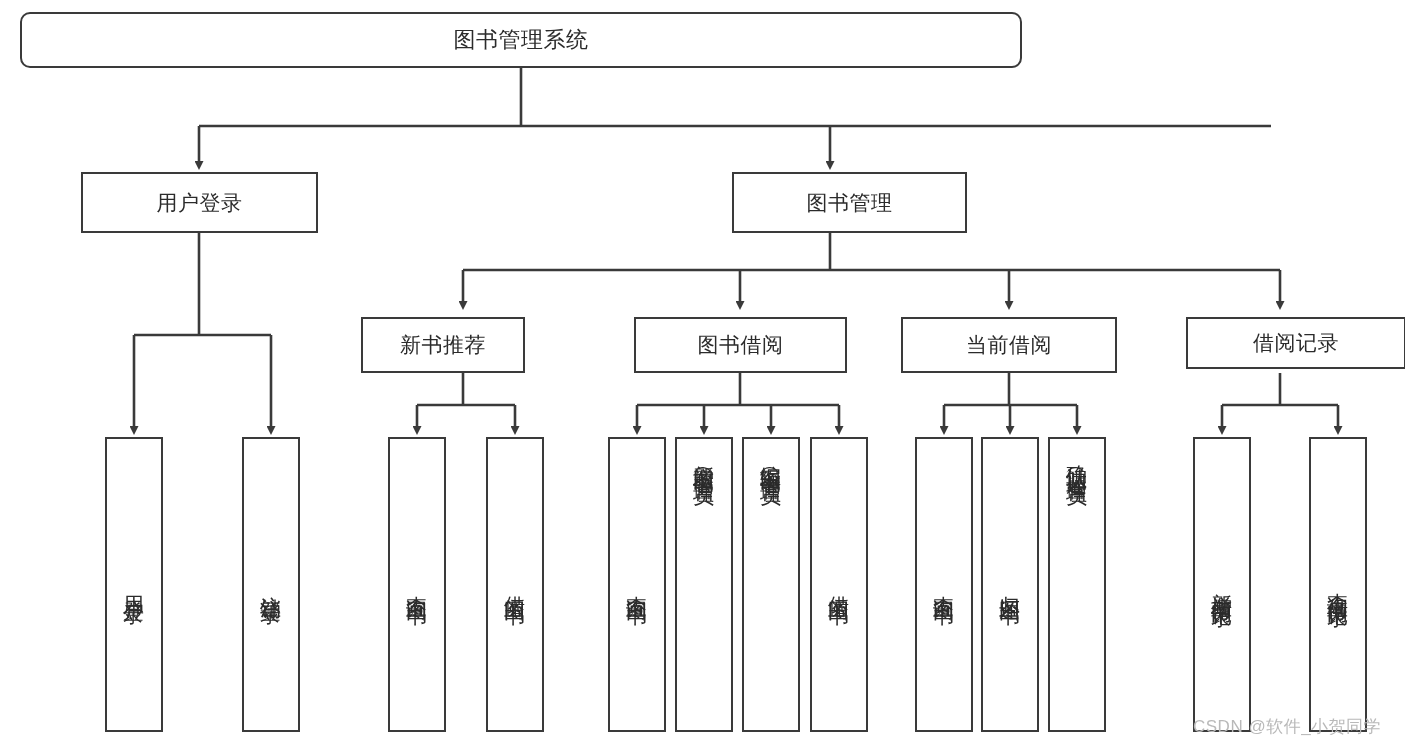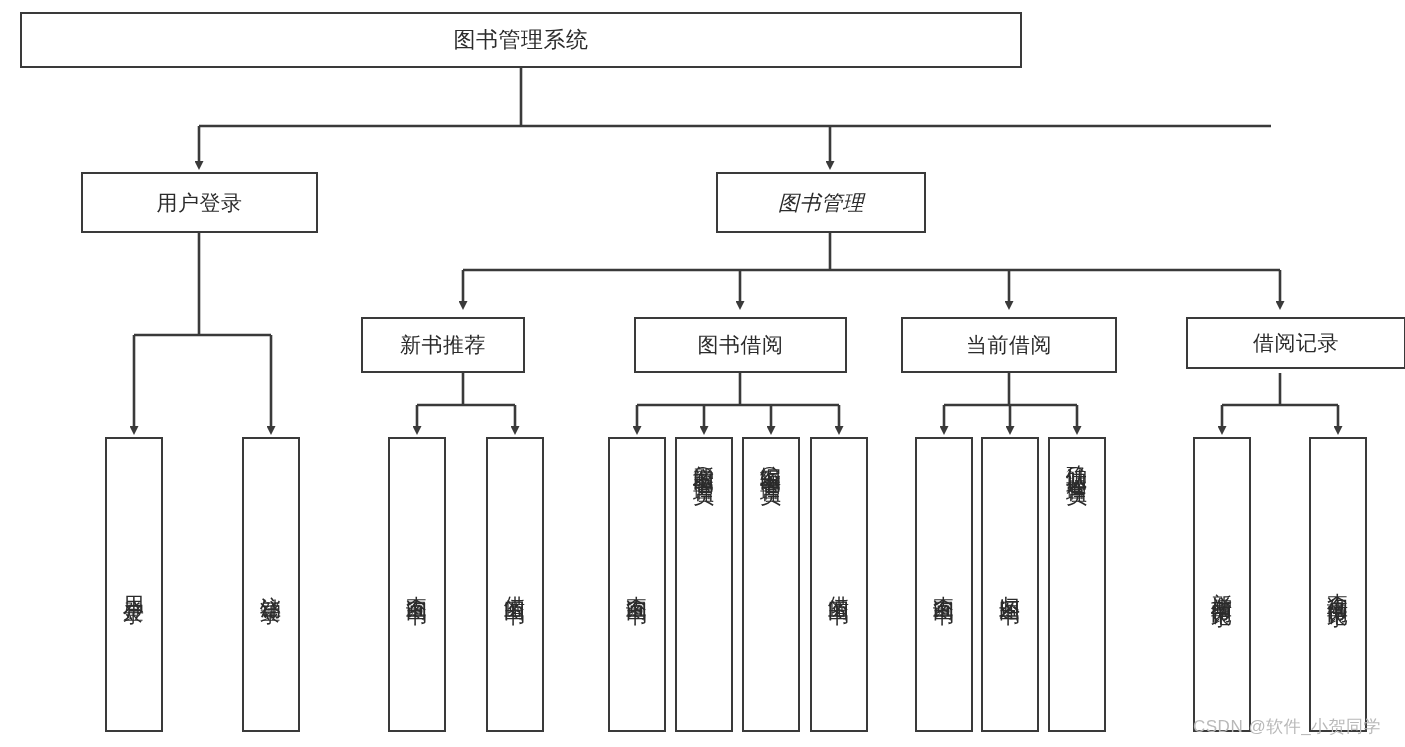--- a/index.html
+++ b/index.html
@@ -125,28 +125,28 @@
       <path d="M1010,405 L1010,427" marker-end="url(#arrow)"></path>
       <path d="M1077,405 L1077,427" marker-end="url(#arrow)"></path>
 
       <path d="M1280,373 L1280,405"></path>
       <path d="M1222,405 L1338,405"></path>
       <path d="M1222,405 L1222,427" marker-end="url(#arrow)"></path>
       <path d="M1338,405 L1338,427" marker-end="url(#arrow)"></path>
     </g>
   </svg>
 
-  <div class="node root horiz" style="left:20px; top:12px; width:1002px; height:56px;">
+  <div class="node root horiz" style="left:20px; top:12px; width:1002px; height:56px;border-radius:10px;">
     <span class="node-label">图书管理系统</span>
   </div>
 
   <div class="node horiz" style="left:81px; top:172px; width:237px; height:61px;">
     <span class="node-label">用户登录</span>
   </div>
-  <div class="node horiz" style="left:716px; top:172px; width:210px; height:61px;font-style:italic;">
+  <div class="node horiz" style="left:732px; top:172px; width:235px; height:61px;">
     <span class="node-label">图书管理</span>
   </div>
 
   <div class="node horiz" style="left:361px; top:317px; width:164px; height:56px;">
     <span class="node-label">新书推荐</span>
   </div>
   <div class="node horiz" style="left:634px; top:317px; width:213px; height:56px;justify-content:center;">
     <span class="node-label">图书借阅</span>
   </div>
   <div class="node horiz" style="left:901px; top:317px; width:216px; height:56px;">

